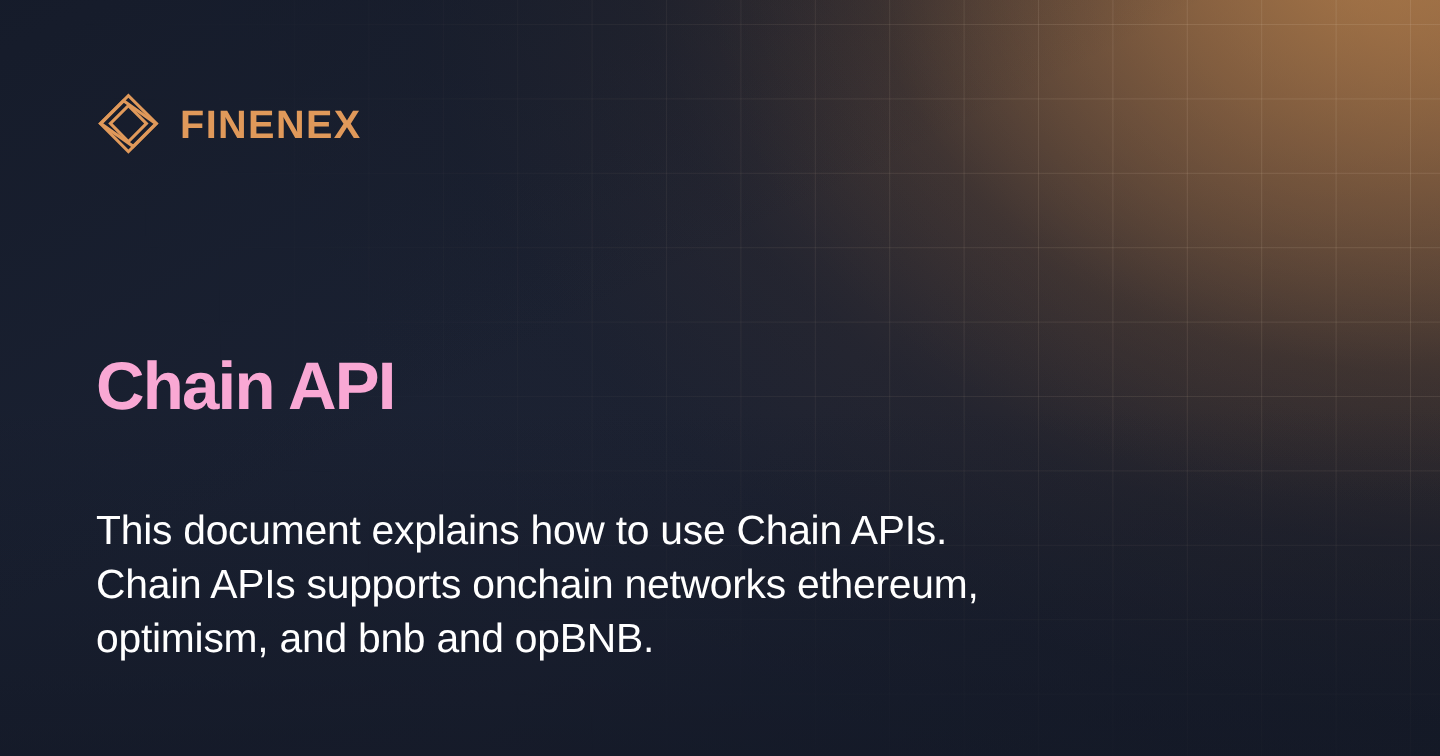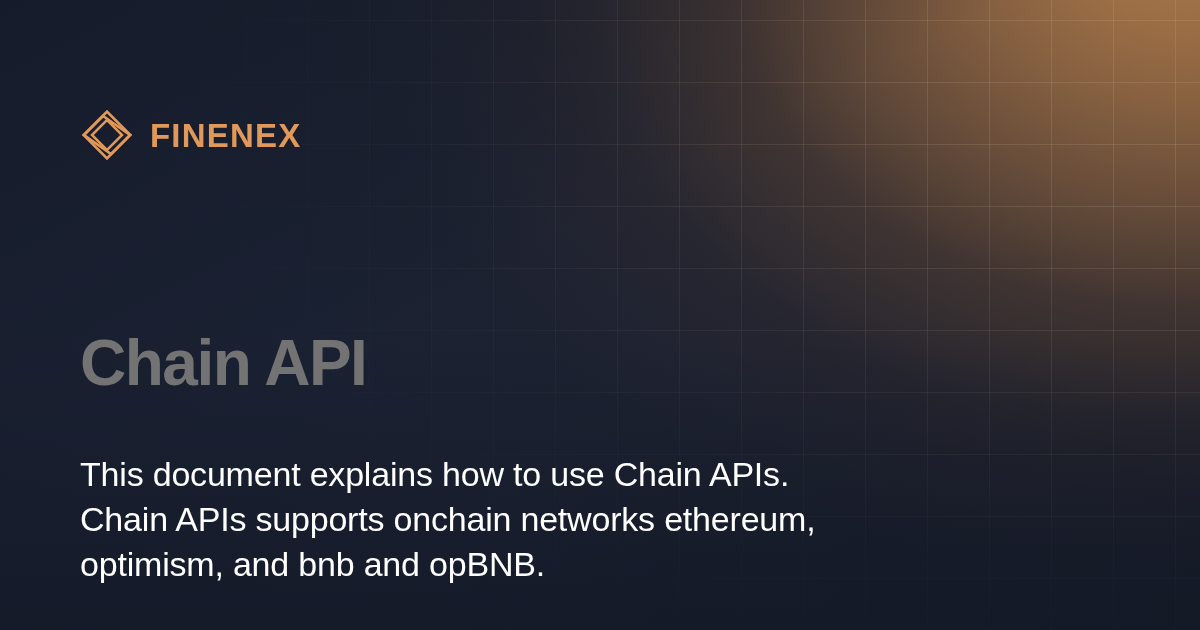--- a/index.html
+++ b/index.html
@@ -73,21 +73,20 @@
     inset: 0;
     background:
       linear-gradient(to bottom right, rgba(18,23,36,0.55) 0%, rgba(18,23,36,0.0) 42%),
       linear-gradient(to top, rgba(17,22,35,0.60) 0%, rgba(17,22,35,0.0) 46%);
   }
 
   
   .content {
     position: absolute;
     inset: 0;
-    margin-top: 32px;
   }
 
   .brand {
     position: absolute;
     left: 78px;
     top: 74px;
     display: flex;
     align-items: center;
     gap: 14px;
   }
@@ -102,24 +101,24 @@
     letter-spacing: 1.2px;
     color: #e0995a;
     line-height: 1;
     white-space: nowrap;
   }
 
   .page-title {
     position: absolute;
     left: 80px;
     top: 255px;
-    font-size: 64px;
+    font-size: 56px;
     font-weight: bold;
     letter-spacing: -1.5px;
-    color: #737373;
+    color: #f9a8d4;
     line-height: 1.05;
     white-space: nowrap;
   }
 
   .page-desc {
     position: absolute;
     left: 80px;
     top: 386px;
     width: 790px;
     font-size: 34px;

